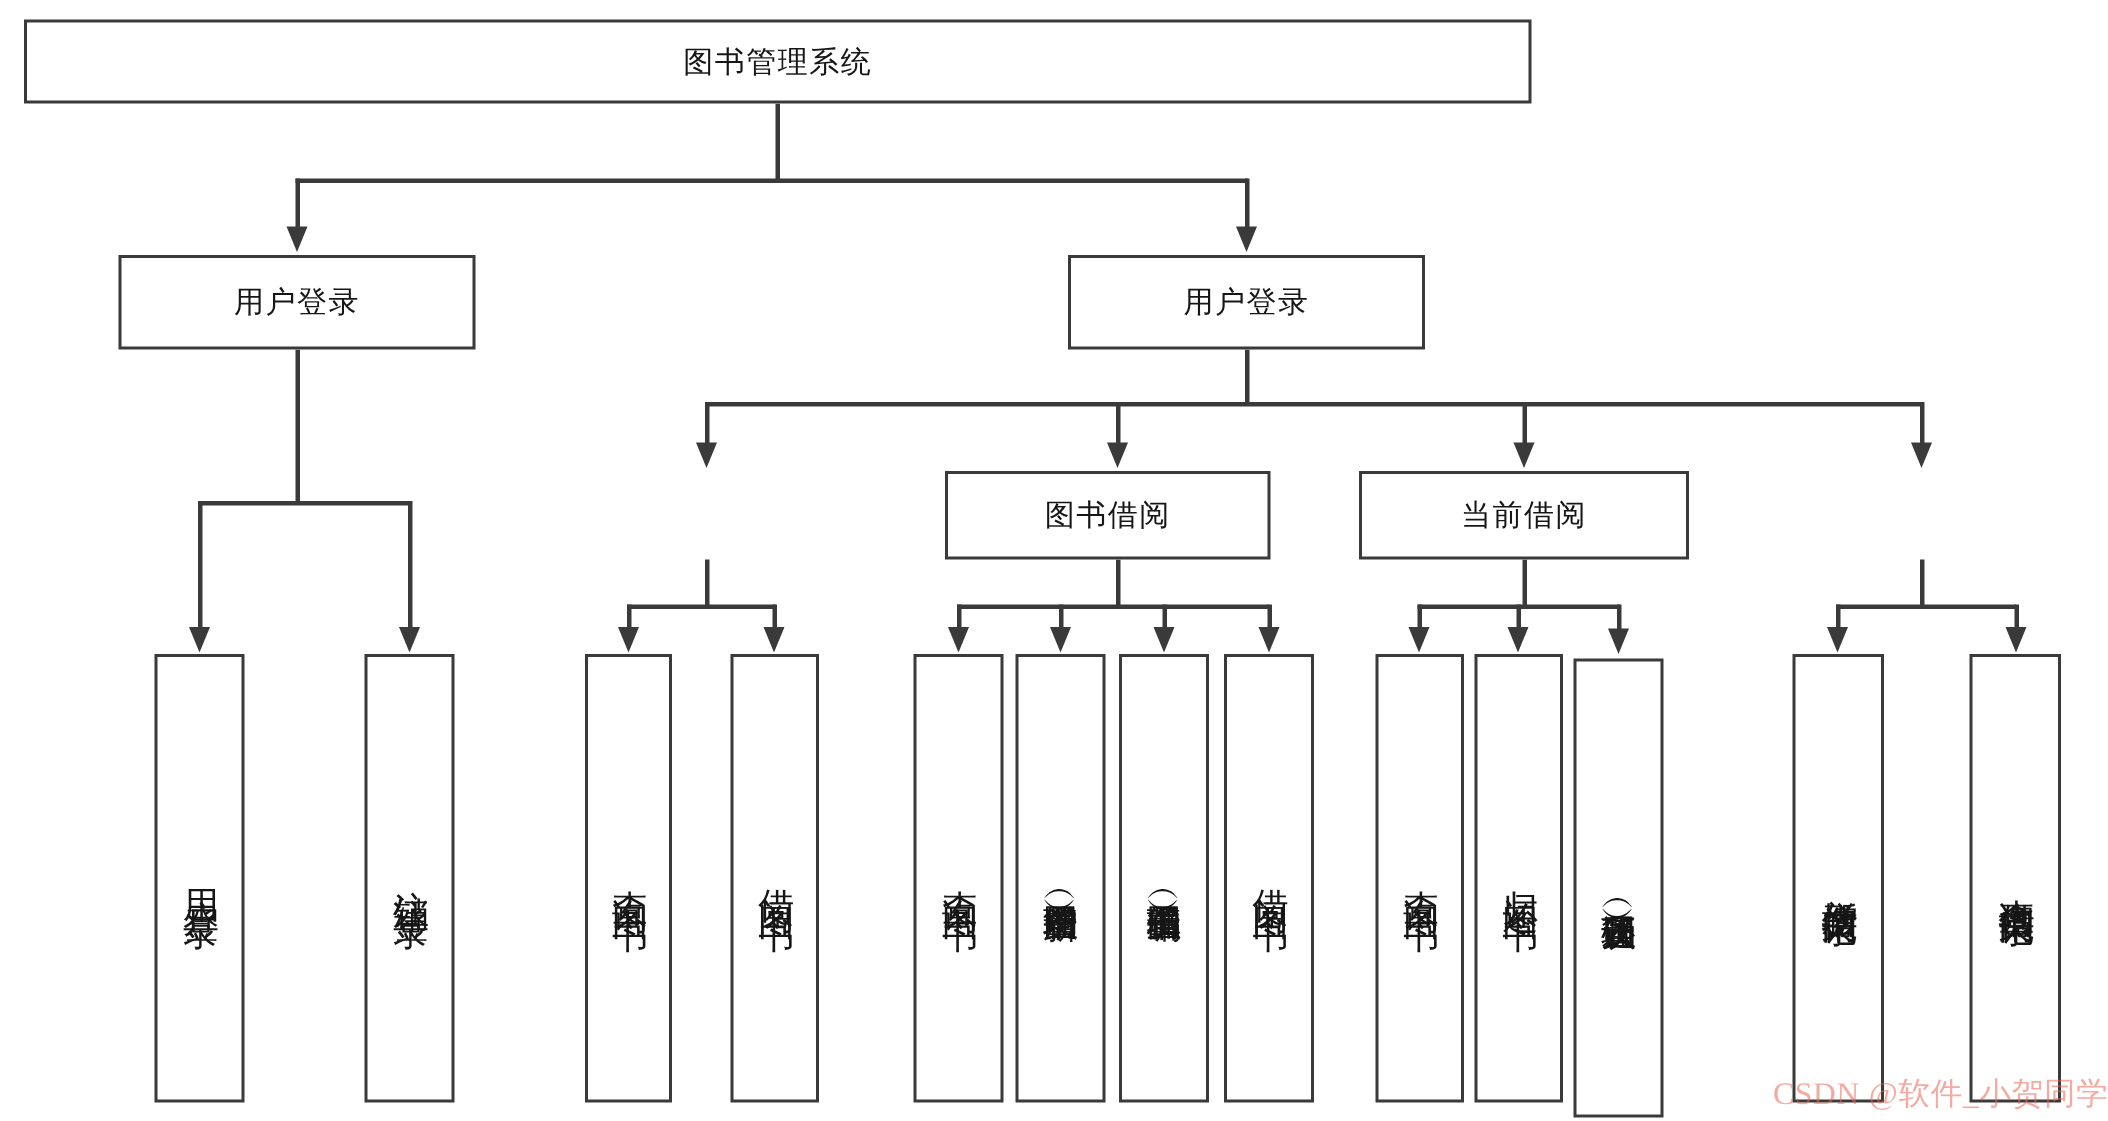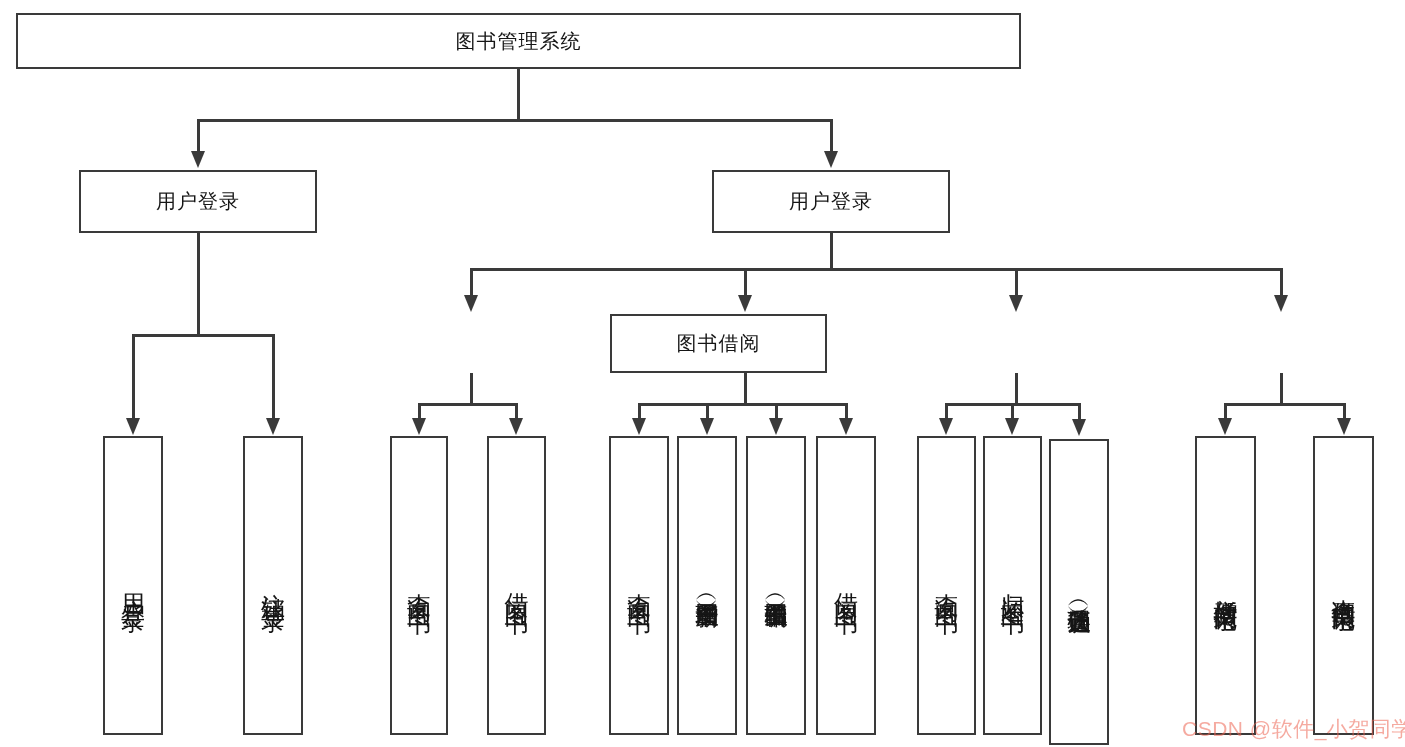--- a/index.html
+++ b/index.html
@@ -1,21 +1,21 @@
 <!DOCTYPE html>
 <html><head>
 <meta charset="utf-8">
 <style>
   html,body{margin:0;padding:0;background:#fff;}
   #stage{
     position:relative;
     width:1405px;height:747px;
     background:#ffffff;
     overflow:hidden;
-    font-family:Liberation Sans, sans-serif;
+    font-family:Liberation Serif, serif;
     color:#1c1c1c;
   }
   .box{
     position:absolute;
     box-sizing:border-box;
     background:#fff;
     border:2.5px solid #3a3a3a;
     display:flex;
     align-items:center;
     justify-content:center;
@@ -57,21 +57,22 @@
 </head>
 <body>
 
 <div id="stage">
 
   <div class="box" style="left:16px;top:13px;width:1005px;height:56px;">图书管理系统</div>
 
   <div class="box" style="left:79px;top:170px;width:238px;height:63px;">用户登录</div>
   <div class="box" style="left:712px;top:170px;width:238px;height:63px;">用户登录</div>
 
-  <div class="box" style="left:610px;top:314px;width:217px;height:59px;">图书借阅</div>
+  <div class="box" style="left:630px;top:314px;width:217px;height:59px;">图书借阅</div>
+  <div class="box" style="left:906px;top:314px;width:220px;height:59px;">当前借阅</div>
 
   <div class="box vbox" style="left:103px;top:436px;width:60px;height:299px;">用户登录</div>
   <div class="box vbox" style="left:243px;top:436px;width:60px;height:299px;">注销登录</div>
 
   <div class="box vbox" style="left:390px;top:436px;width:58px;height:299px;">查询图书</div>
   <div class="box vbox" style="left:487px;top:436px;width:59px;height:299px;">借阅图书</div>
 
   <div class="box vbox" style="left:609px;top:436px;width:60px;height:299px;">查询图书</div>
   <div class="box vbox tight" style="left:677px;top:436px;width:60px;height:299px;">新增图书（管理员）</div>
   <div class="box vbox tight" style="left:746px;top:436px;width:60px;height:299px;">编辑图书（管理员）</div>

